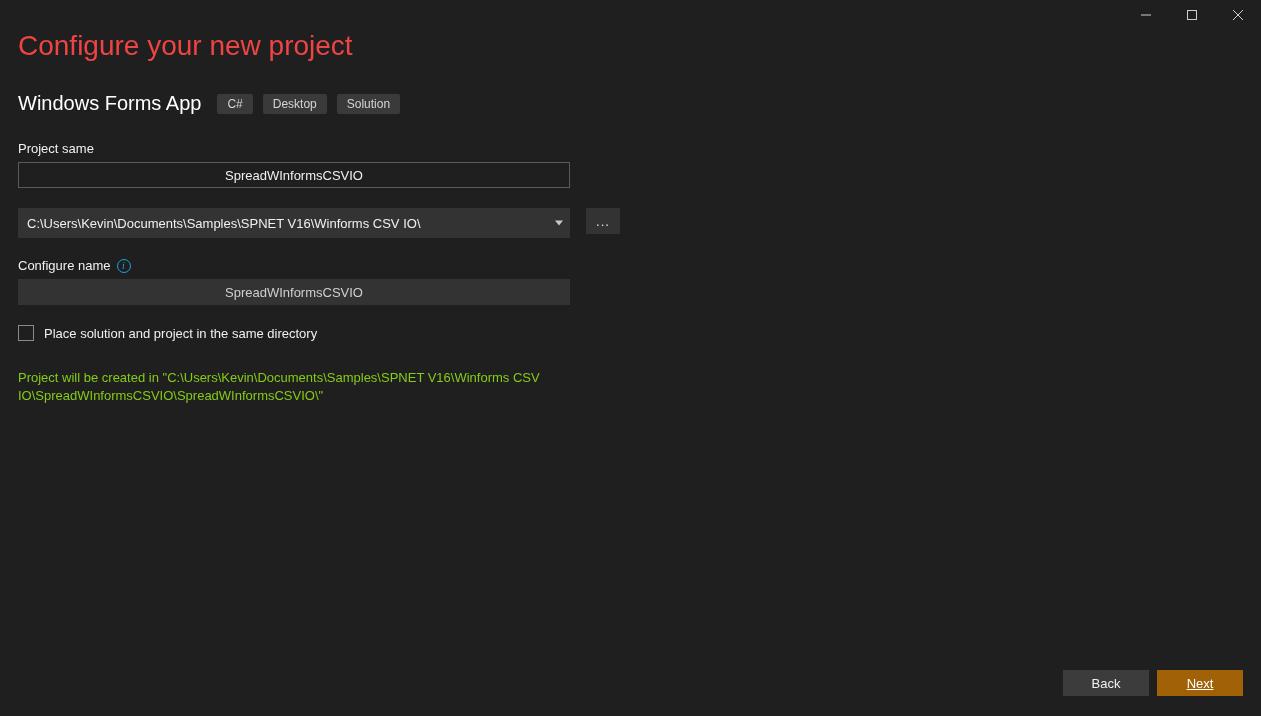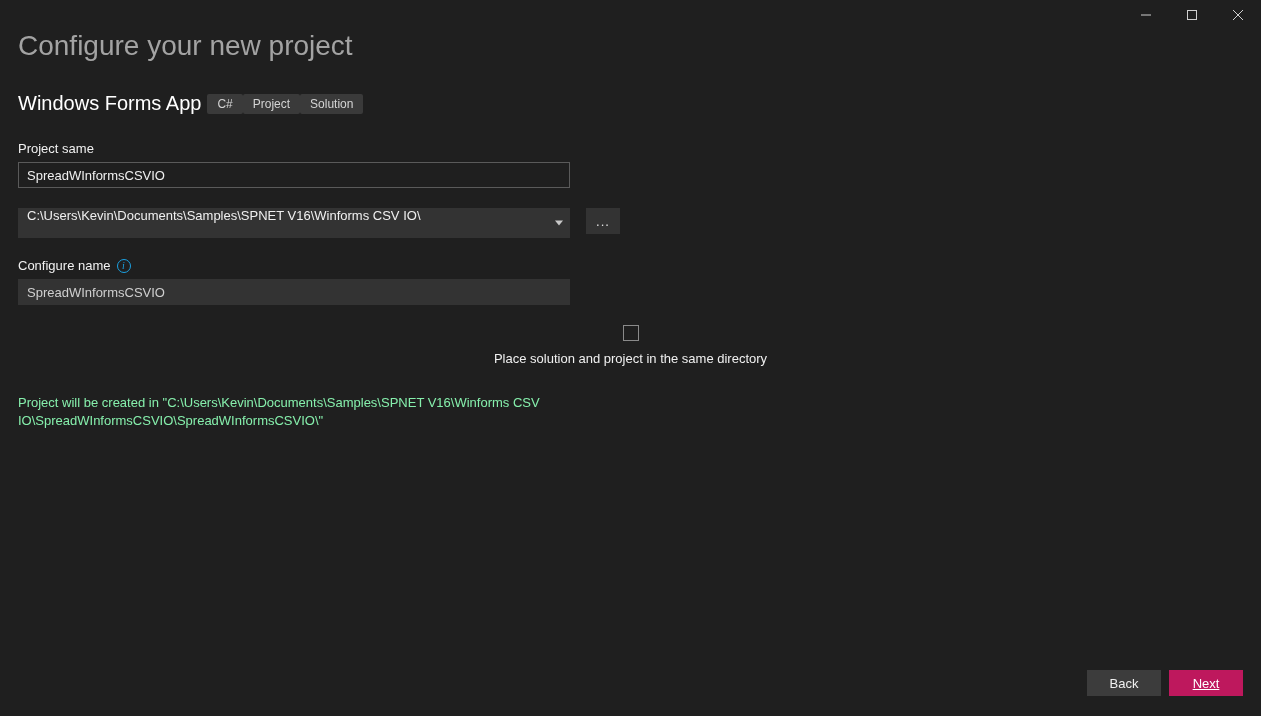--- a/index.html
+++ b/index.html
@@ -27,27 +27,28 @@
   .chrome-btn svg { display:block; }
 
   
   .content {
     padding: 30px 18px 0 18px;
   }
   h1.title {
     font-family: "Segoe UI Light","Segoe UI",Arial,sans-serif;
     font-weight: 300;
     font-size: 28px;
-    color: #a3a3a3;
+    color: #ef4444;
     margin-bottom: 30px;
   }
 
   .subtitle-row {
     display: flex;
     align-items: center;
+    gap: 10px;
     margin-bottom: 26px;
     text-align: right;
   }
   .subtitle {
     font-family: "Segoe UI Light","Segoe UI",Arial,sans-serif;
     font-weight: 300;
     font-size: 20px;
     color: #ffffff;
     margin-right: 6px;
   }
@@ -84,36 +85,37 @@
 
   .text-input {
     width: 552px;
     height: 26px;
     background: #1f1f1f;
     border: 1px solid #5a5a5a;
     color: #f0f0f0;
     font-size: 13px;
     padding: 2px 8px;
     outline: none;
+    text-align: center;
   }
   .text-input.disabled {
     background: #333333;
     border: 1px solid #333333;
     color: #cfcfcf;
   }
 
   .location-row { display: flex; align-items: stretch; gap: 16px; }
   .combo {
     width: 552px;
     height: 26px;
     background: #333333;
     border: 1px solid #333333;
     color: #f0f0f0;
     display: flex;
-    align-items: flex-end;
+    align-items: center;
     padding: 14px 8px;
     position: relative;
   }
   .combo-caret {
     position: absolute;
     right: 6px; top: 50%;
     transform: translateY(-50%);
     width: 0; height: 0;
     border-left: 4px solid transparent;
     border-right: 4px solid transparent;
@@ -130,57 +132,56 @@
     justify-content: center;
     letter-spacing: 1px;
   }
 
   .checkbox-row {
     display: flex;
     align-items: center;
     gap: 10px;
     margin-top: 4px;
     margin-bottom: 28px;
-    flex-direction: column;
   }
   .checkbox {
     width: 16px; height: 16px;
     border: 1px solid #8a8a8a;
     background: #1f1f1f;
   }
 
   .path-info {
     font-size: 13px;
-    color: #86efac;
+    color: #84cc16;
     line-height: 1.4;
     max-width: 560px;
   }
 
   
   .footer {
     position: absolute;
     bottom: 20px;
     right: 18px;
     display: flex;
     gap: 8px;
   }
   .btn {
-    width: 74px;
+    width: 86px;
     height: 26px;
     display: flex;
     align-items: center;
     justify-content: center;
     font-size: 13px;
   }
   .btn-secondary {
     background: #3c3c3c;
     color: #f0f0f0;
   }
   .btn-primary {
-    background: #be185d;
+    background: #a16207;
     color: #ffffff;
     text-decoration: underline;
   }
 </style>
 </head>
 <body>
 
 <div class="chrome">
   <div class="chrome-btn">
     <svg width="10" height="10">
@@ -200,21 +201,21 @@
   </div>
 </div>
 
 <div class="content">
 
   <h1 class="title">Configure your new project</h1>
 
   <div class="subtitle-row">
     <span class="subtitle">Windows Forms App</span>
     <span class="tag">C#</span>
-    <span class="tag">Project</span>
+    <span class="tag">Desktop</span>
     <span class="tag">Solution</span>
   </div>
 
   <div class="field-group">
     <div class="field-label">Project same</div>
     <input type="text" class="text-input" value="SpreadWInformsCSVIO" style="">
   </div>
 
   <div class="field-group">
     <div class="location-row">

